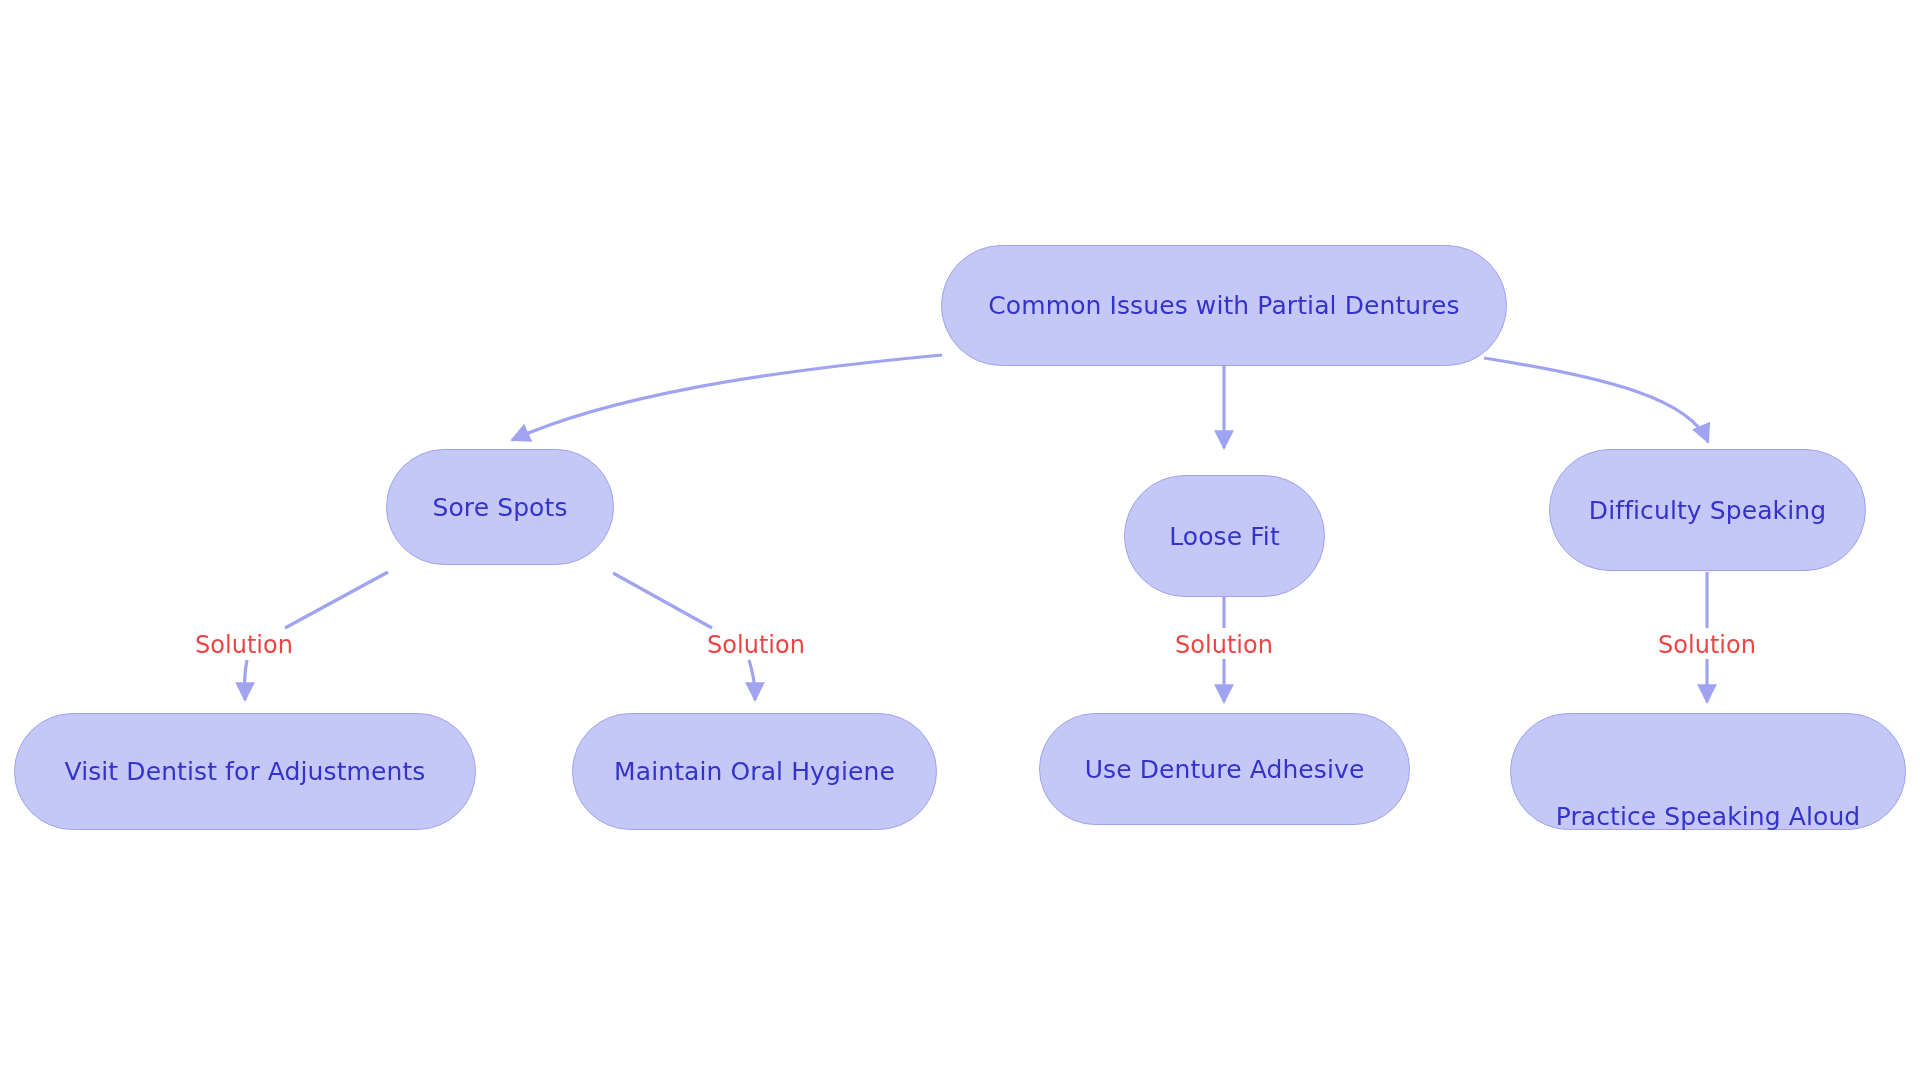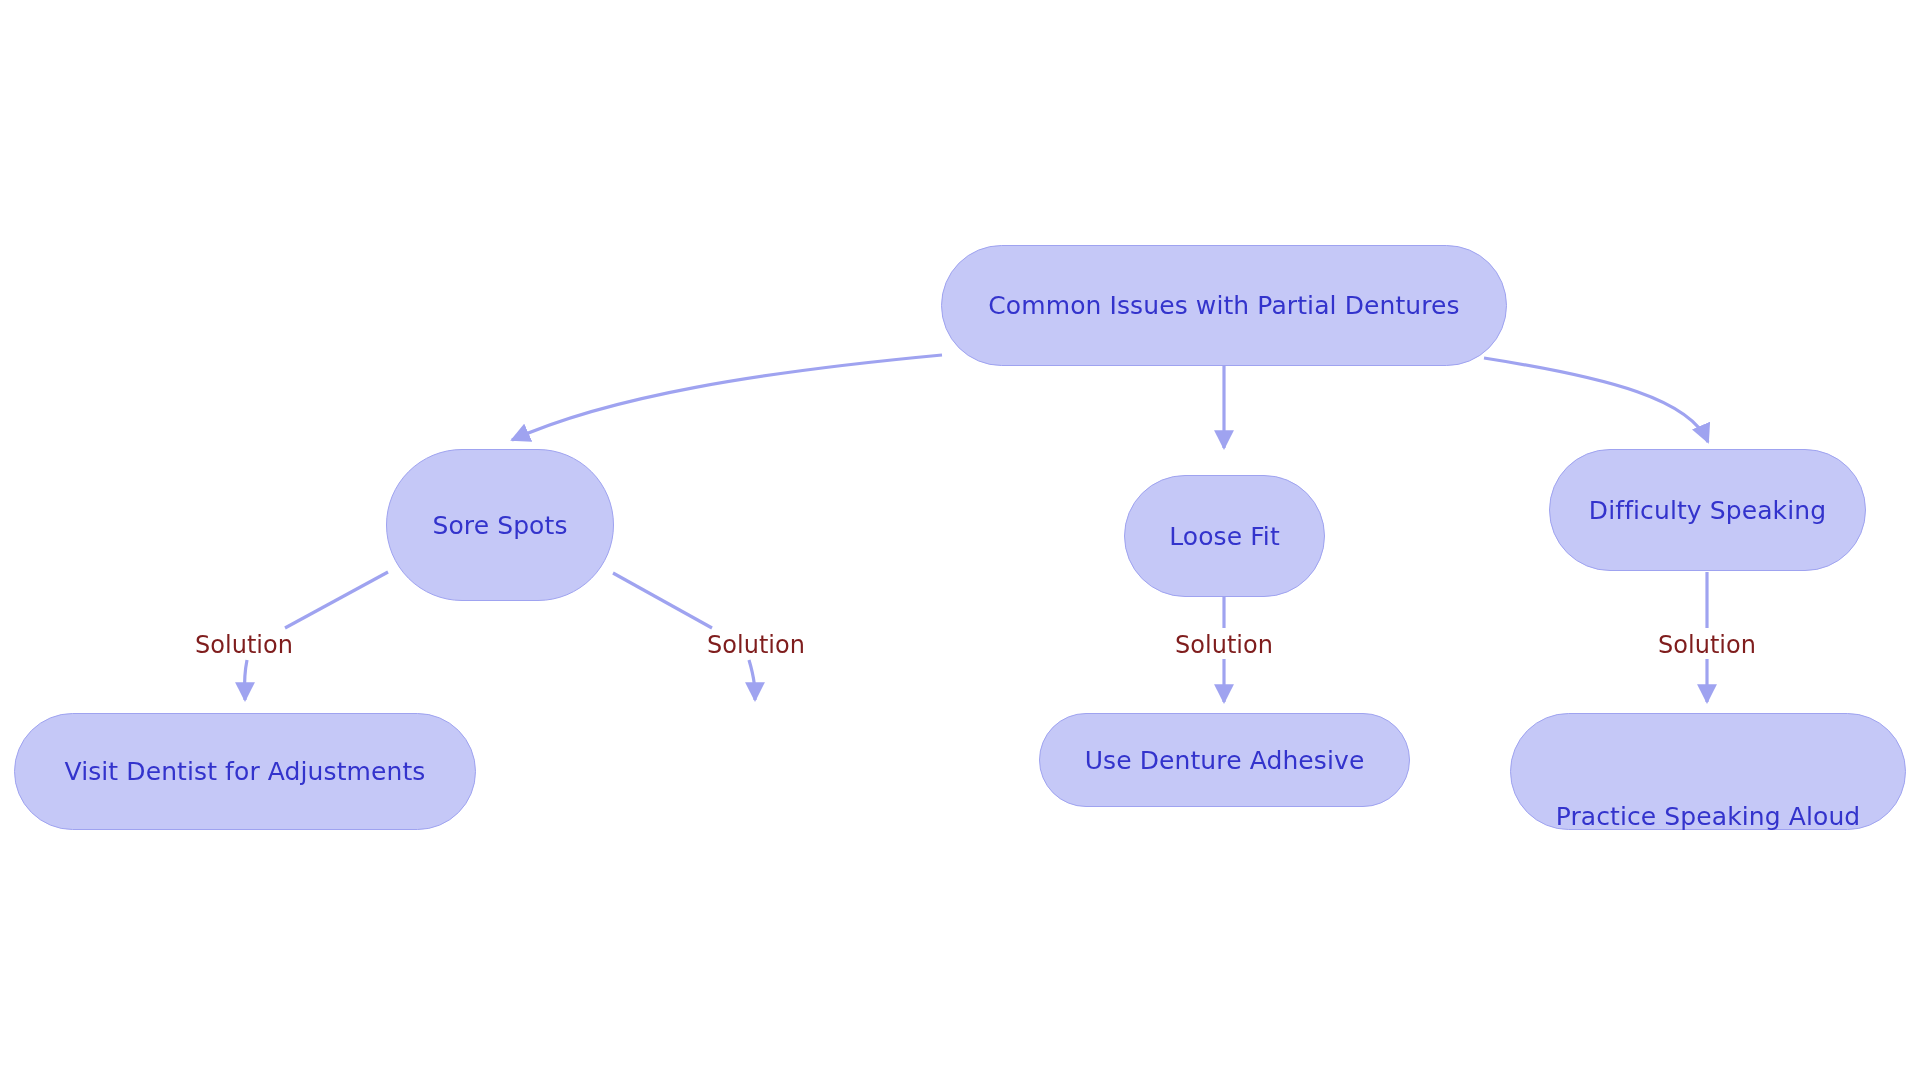--- a/index.html
+++ b/index.html
@@ -43,21 +43,21 @@
     letter-spacing: 0.1px;
     white-space: nowrap;
     line-height: 1;
   }
   .node-label {
     color: #3333cc;
     padding: 0 6px;
   }
   .edge-label {
     position: absolute;
-    color: #7f1d1d;
+    color: #ef4444;
     font-size: 24px;
     line-height: 1;
     white-space: nowrap;
     background: #ffffff;
     padding: 2px 6px;
     transform: translate(-50%, -50%);
   }
 </style>
 </head>
 <body>
@@ -89,38 +89,41 @@
     <path d="M 1224 656 L 1224 702" fill="none" stroke="#9fa3f0" stroke-width="3.2" marker-end="url(#arrow)"></path>
 
     <path d="M 1707 572 L 1707 628" fill="none" stroke="#9fa3f0" stroke-width="3.2"></path>
     <path d="M 1707 656 L 1707 702" fill="none" stroke="#9fa3f0" stroke-width="3.2" marker-end="url(#arrow)"></path>
   </svg>
 
   <div class="node" style="left:941px; top:245px; width:566px; height:121px;">
     <span class="node-label">Common Issues with Partial Dentures</span>
   </div>
 
-  <div class="node" style="left:386px; top:449px; width:228px; height:152px;">
+  <div class="node" style="left:386px; top:449px; width:228px; height:116px;">
     <span class="node-label">Sore Spots</span>
   </div>
 
   <div class="node" style="left:1124px; top:449px; width:201px; height:122px;margin-top:26px;">
     <span class="node-label">Loose Fit</span>
   </div>
 
   <div class="node" style="left:14px; top:713px; width:462px; height:117px;">
     <span class="node-label">Visit Dentist for Adjustments</span>
   </div>
 
   <div class="node" style="left:1549px; top:449px; width:317px; height:122px;">
     <span class="node-label">Difficulty Speaking</span>
   </div>
 
+  <div class="node" style="left:572px; top:713px; width:365px; height:117px;">
+    <span class="node-label">Maintain Oral Hygiene</span>
+  </div>
 
-  <div class="node" style="left:1039px; top:713px; width:371px; height:94px;">
+  <div class="node" style="left:1039px; top:713px; width:371px; height:112px;">
     <span class="node-label">Use Denture Adhesive</span>
   </div>
 
   <div class="node" style="left:1510px; top:713px; width:396px; height:117px;align-items:flex-end;">
     <span class="node-label">Practice Speaking Aloud</span>
   </div>
 
   <div class="edge-label" style="left:244px; top:645px;">Solution</div>
 
   <div class="edge-label" style="left:756px; top:645px;">Solution</div>

